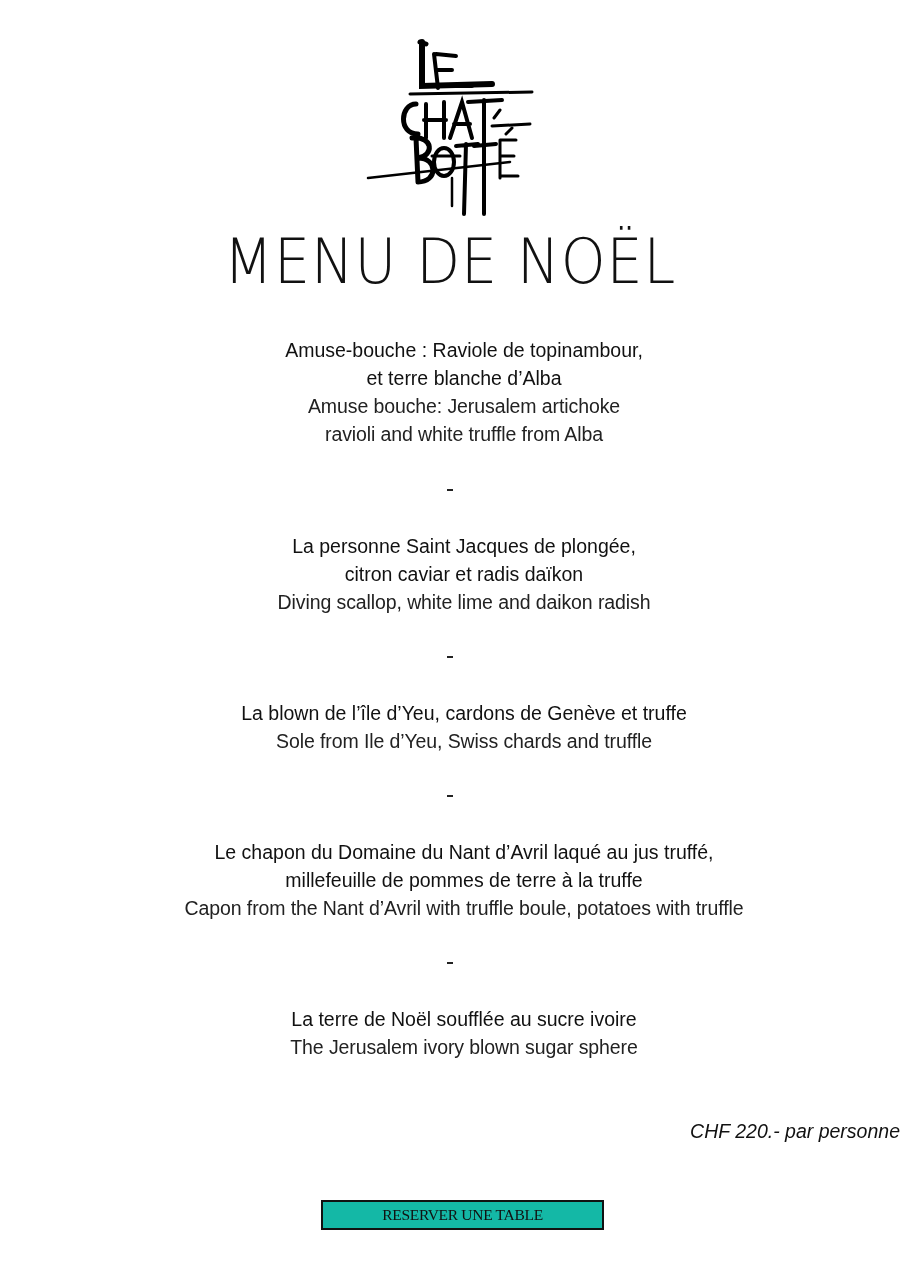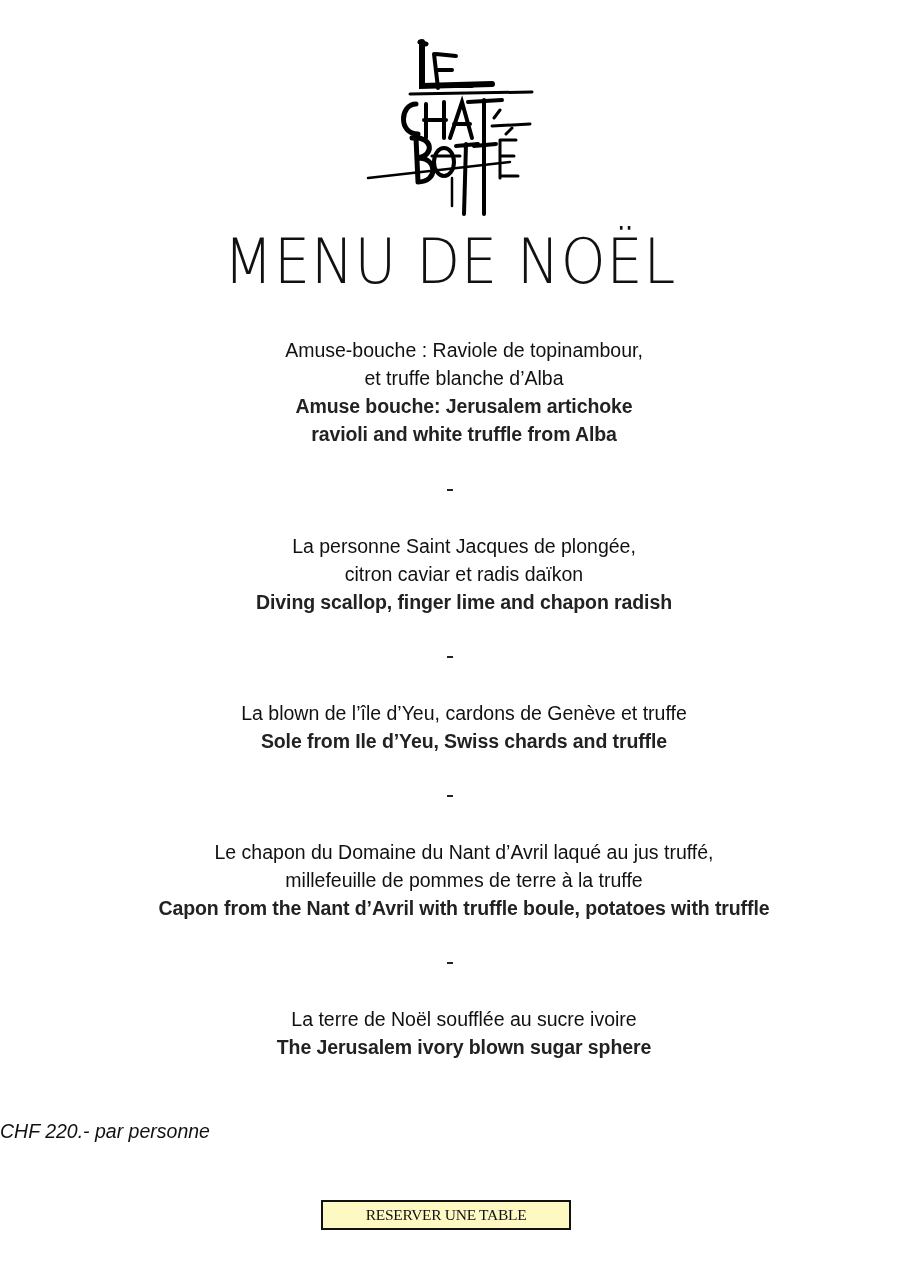--- a/index.html
+++ b/index.html
@@ -6,26 +6,26 @@
     body { width: 900px; height: 1278px; position: relative; overflow: hidden;
            font-family: "Liberation Sans", "DejaVu Sans", sans-serif; color: #111; }
     .logo { position: absolute; left: 360px; top: 38px; width: 180px; height: 180px; }
     .title { position: absolute; left: 0; right: 0; top: 222px; text-align: center;
              font-family: "DejaVu Sans", sans-serif; font-weight: 200; font-size: 62px;
              letter-spacing: 1px; color: #111; line-height: 80px;
              transform: scaleX(0.92); }
     .line { position: absolute; left: 0; right: 0; text-align: center; font-size: 19.5px;
             line-height: 28px; white-space: nowrap; padding-left: 28px; }
     .fr { color: #111; }
-    .en { color: #222; font-weight: bold; letter-spacing: -0.1px; }
+    .en { color: #222; font-weight: normal; letter-spacing: -0.1px; }
     .sep { position: absolute; left: 447px; width: 6px; height: 1.5px; background: #222; }
-    .price { position: absolute; left: 0; right: 0; top: 1117px; text-align: left;
+    .price { position: absolute; left: 0; right: 0; top: 1117px; text-align: right;
              font-style: italic; font-size: 19.5px; line-height: 28px; color: #111; }
-    .btn { position: absolute; left: 321px; top: 1200px; width: 250px; height: 30px;
-           border: 2px solid #111; box-sizing: border-box; background: #fef9c3;
+    .btn { position: absolute; left: 321px; top: 1200px; width: 283px; height: 30px;
+           border: 2px solid #111; box-sizing: border-box; background: #14b8a6;
            display: flex; align-items: center; justify-content: center;
            font-family: "Liberation Serif", "DejaVu Serif", serif; font-size: 15.5px;
            letter-spacing: -0.3px; color: #111; cursor: pointer; }
   </style>
 </head>
 <body>
 
 <svg class="logo" viewBox="0 0 180 180" fill="none" stroke="#000" stroke-linecap="round">
 
   <path d="M62 4 L62 48 L132 46" stroke-width="6"></path>
@@ -58,30 +58,30 @@
 
   <path d="M8 140 L150 124" stroke-width="2.5"></path>
 
   <path d="M92 140 L92 168" stroke-width="2.5"></path>
 </svg>
 
 <div class="title">MENU DE NOËL</div>
 
 <div>
   <div class="line fr" style="top:336px">Amuse-bouche : Raviole de topinambour,</div>
-  <div class="line fr" style="top:364px">et truffe blanche d’Alba</div>
+  <div class="line fr" style="top:364px">et terre blanche d’Alba</div>
   <div class="line en" style="top:392px">Amuse bouche: Jerusalem artichoke</div>
   <div class="line en" style="top:420px">ravioli and white truffle from Alba</div>
 </div>
 <div class="sep" style="top:489px"></div>
 
 <div>
   <div class="line fr" style="top:532px">La personne Saint Jacques de plongée,</div>
   <div class="line fr" style="top:560px">citron caviar et radis daïkon</div>
-  <div class="line en" style="top:588px">Diving scallop, finger lime and chapon radish</div>
+  <div class="line en" style="top:588px">Diving scallop, white lime and daikon radish</div>
 </div>
 <div class="sep" style="top:656px"></div>
 
 <div>
   <div class="line fr" style="top:699px">La blown de l’île d’Yeu, cardons de Genève et truffe</div>
   <div class="line en" style="top:727px">Sole from Ile d’Yeu, Swiss chards and truffle</div>
 </div>
 <div class="sep" style="top:795px"></div>
 
 <div>

